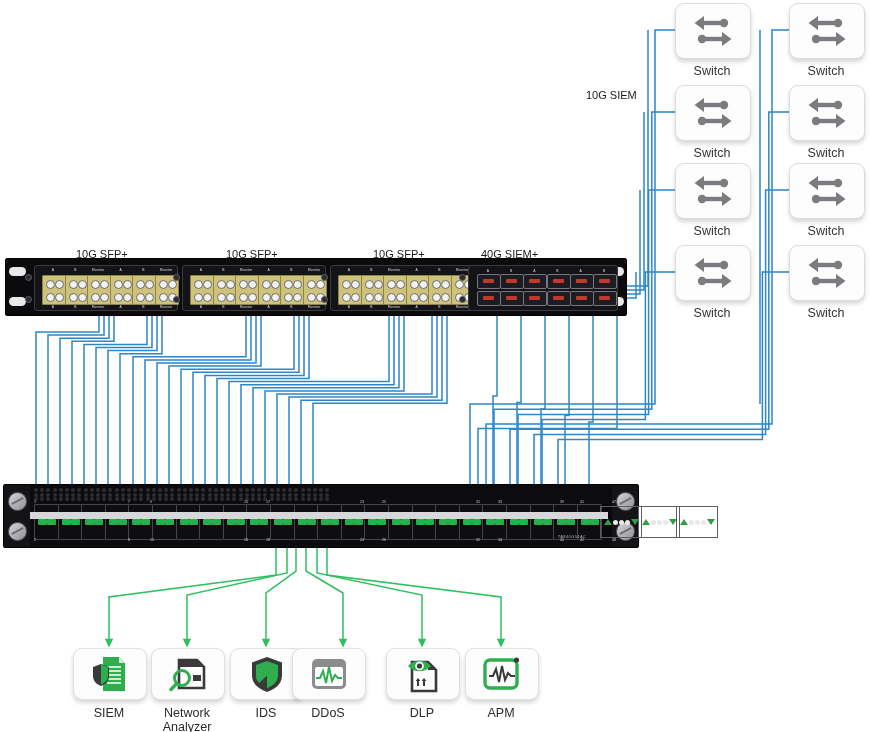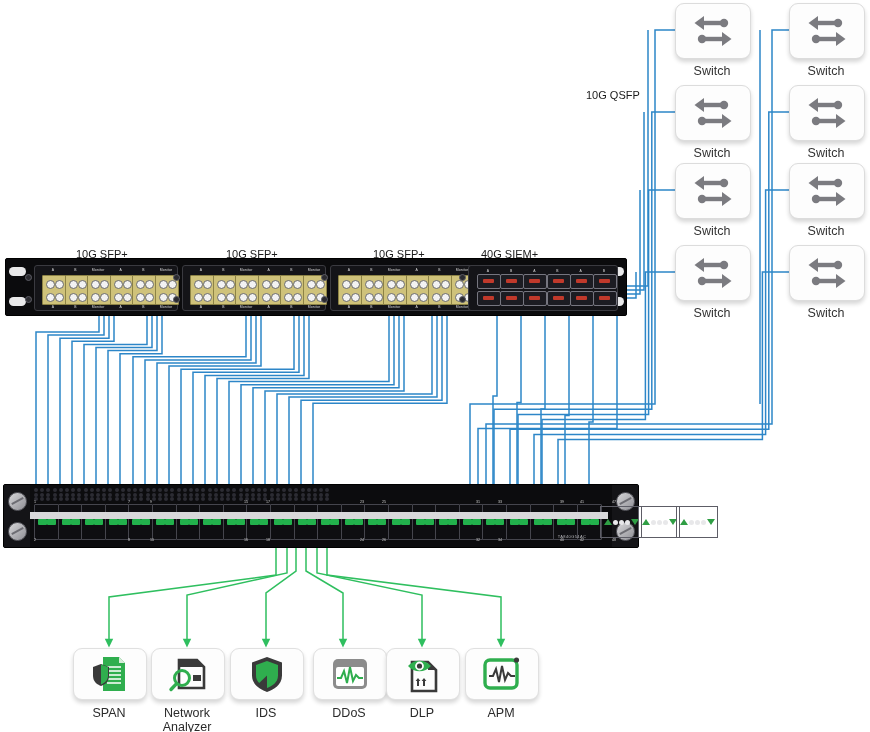--- a/index.html
+++ b/index.html
@@ -351,21 +351,21 @@
           <div class="qsfp-cage" style="left:124px;top:25px;">
             <b></b>
           </div>
           <div class="bank-tag" style="left:124px;width:22px;top:3px;">B</div>
           <div class="mod-screw" style="left:-10px;top:8px;"></div>
           <div class="mod-screw" style="left:-10px;top:30px;"></div>
         </div>
       </div>
   </div>
 
-  <div class="lbl" style="left:586px;top:89px;font-size:11px;">10G QSFP</div>
+  <div class="lbl" style="left:586px;top:89px;font-size:11px;">10G SIEM</div>
 
   <div id="switches">
       <div class="node" style="left:675px;top:3px;">
         <div class="box">
           <svg width="44" height="34" viewBox="0 0 44 34">
             <circle cx="33" cy="9" r="4.2" fill="#7b7b80"></circle>
             <rect x="12" y="6.8" width="21" height="4.4" fill="#7b7b80"></rect>
             <path d="M13 2 L13 16 L3.5 9 z" fill="#7b7b80"></path>
             <circle cx="11" cy="25" r="4.2" fill="#7b7b80"></circle>
             <rect x="11" y="22.8" width="21" height="4.4" fill="#7b7b80"></rect>
@@ -777,21 +777,21 @@
           <svg width="40" height="40" viewBox="0 0 40 40">
             <path d="M13 3 h16 l6 6 v28 h-22 z" fill="#2fae4e"></path>
             <path d="M29 3 v6 h6 z" fill="#d7ecd9"></path>
             <g stroke="#fff" stroke-width="1.6">
               <path d="M17 13h14M17 17h14M17 21h14M17 25h14M17 29h14"></path>
             </g>
             <path d="M3 13 l8-3 8 3 v9 c0 6-5 9-8 10 -3-1-8-4-8-10 z" fill="#3a3a3a"></path>
             <path d="M11 10.4 l7 2.7 v8.6 c0 5-4 7.6-7 8.7 z" fill="#2fae4e"></path>
           </svg>
         </div>
-        <div class="cap">SPAN</div>
+        <div class="cap">SIEM</div>
       </div>
       <div class="tool" style="left:151px;top:648px;">
         <div class="box">
           <svg width="40" height="40" viewBox="0 0 40 40">
             <path d="M11 6 h18 l7 7 v21 h-25 z" fill="none" stroke="#3a3a3a" stroke-width="2.6"></path>
             <path d="M11 6 h18 l7 7 h-25 z" fill="#3a3a3a"></path>
             <rect x="25" y="21" width="8" height="6" fill="#3a3a3a"></rect>
             <circle cx="14" cy="24" r="7.5" fill="none" stroke="#2fae4e" stroke-width="3"></circle>
             <path d="M8.6 29.6 L3 35.5" stroke="#2fae4e" stroke-width="3.4" stroke-linecap="round"></path>
           </svg>
@@ -801,21 +801,21 @@
       <div class="tool" style="left:230px;top:648px;">
         <div class="box">
           <svg width="40" height="40" viewBox="0 0 40 40">
             <path d="M20 3 l15 5.5 v13c0 9.5-8.5 14-15 16.5 -6.5-2.5-15-7-15-16.5 v-13 z" fill="#3a3a3a"></path>
             <path d="M20 7 l11 4 v10.5c0 7-6 10.5-11 12.6 z" fill="#2fae4e"></path>
             <path d="M20 7 l-11 4 v10.5c0 3.2 1.3 5.7 3.2 7.6 L20 21.5 z" fill="#2fae4e"></path>
           </svg>
         </div>
         <div class="cap">IDS</div>
       </div>
-      <div class="tool" style="left:313px;top:648px;">
+      <div class="tool" style="left:292px;top:648px;">
         <div class="box">
           <svg width="40" height="40" viewBox="0 0 40 40">
             <rect x="3" y="5" width="34" height="30" rx="5" fill="#8c8c8c"></rect>
             <rect x="6" y="13" width="28" height="19" rx="2" fill="#fff"></rect>
             <polyline points="7,24 11,24 14,17 17,29 20,13 23,27 26,21 29,24 33,24" fill="none" stroke="#2fae4e" stroke-width="2"></polyline>
           </svg>
         </div>
         <div class="cap">DDoS</div>
       </div>
       <div class="tool" style="left:386px;top:648px;">

